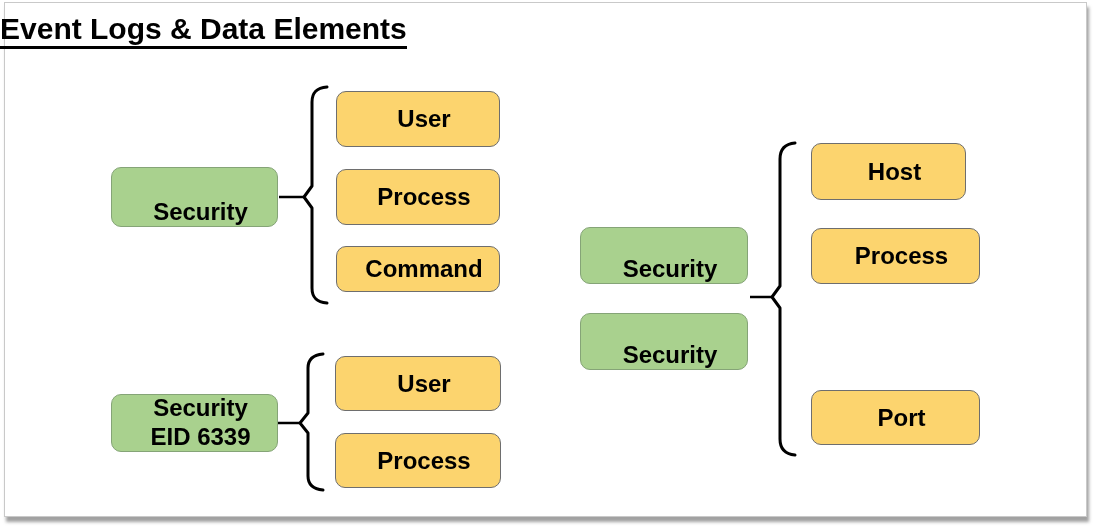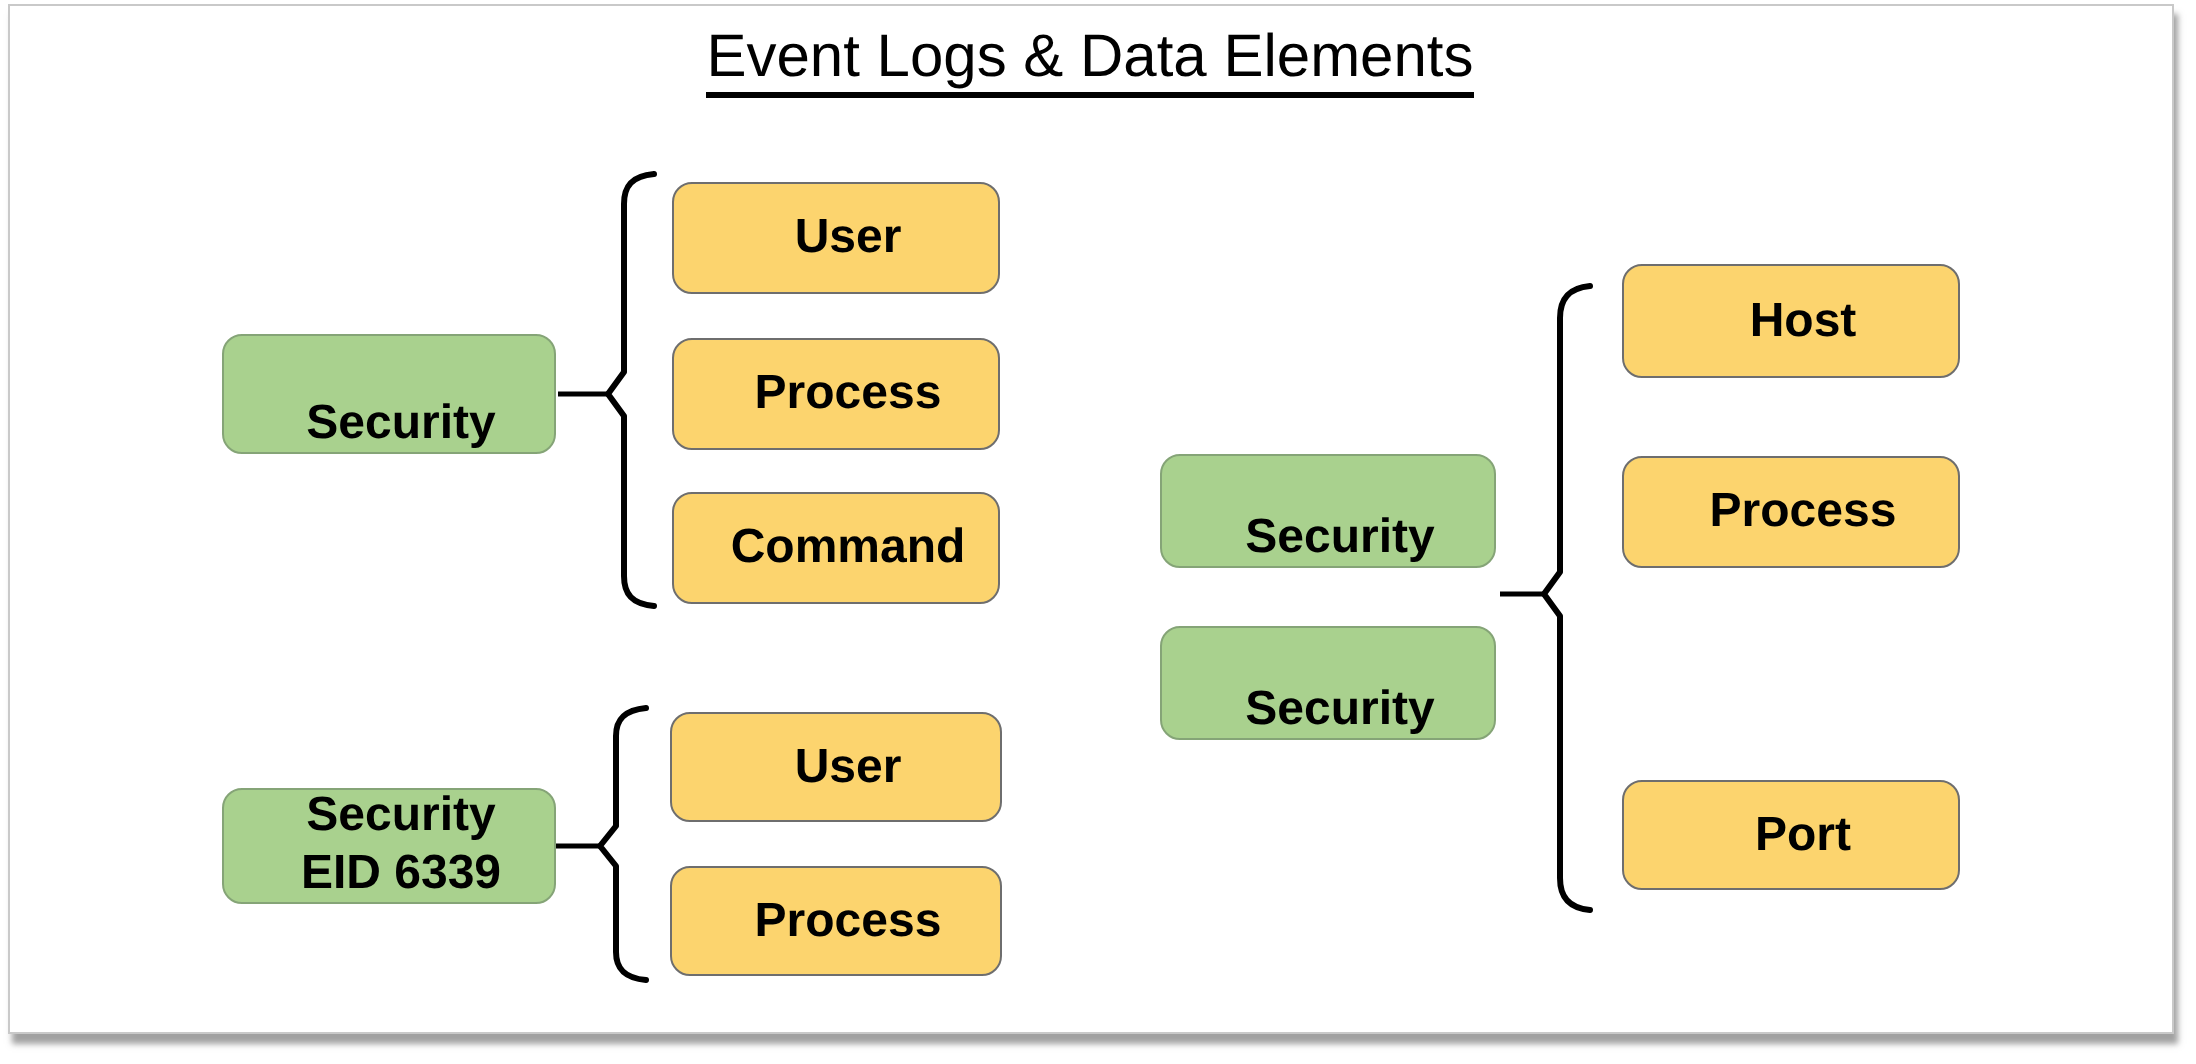--- a/index.html
+++ b/index.html
@@ -6,22 +6,22 @@
   .stage {
     position:relative; width:1098px; height:532px; background:#ffffff;
     font-family:"Liberation Sans", sans-serif; overflow:hidden;
   }
   .card {
     position:absolute; left:4px; top:2px; width:1081px; height:513px;
     background:#ffffff; border:1px solid #c9c9c9;
     box-shadow:2px 5px 3px rgba(110,110,110,0.65);
   }
   .title {
-    position:absolute; left:0; top:12px; width:1090px; text-align:center;
-    font-size:30px; font-weight:normal; color:#000;
+    position:absolute; left:0; top:12px; width:1090px; text-align:left;
+    font-size:30px; font-weight:bold; color:#000;
   }
   .title span { border-bottom:3px solid #000; padding-bottom:1px; }
   .node {
     position:absolute; display:flex; flex-direction:column; align-items:center;
     justify-content:center; font-weight:bold; color:#000; text-align:center;
     box-sizing:border-box;
     padding-left:12px;
   }
   .green {
     background:var(--event-log-fill,#A9D18E);
@@ -56,21 +56,21 @@
   <svg class="brace" style="left:278px;top:84px" width="52" height="222" viewBox="0 0 52 222">
     <path class="conn" d="M 1 113 L 26 113"></path>
     <path class="br" d="M 49 3 C 38 4 34 9 34 18 L 34 102 L 26 113 L 34 124 L 34 204 C 34 213 38 218 49 219"></path>
   </svg>
   <div class="node orange" style="left:336px;top:91px;width:164px;height:56px">
     <span>User</span>
   </div>
   <div class="node orange" style="left:336px;top:169px;width:164px;height:56px">
     <span>Process</span>
   </div>
-  <div class="node orange" style="left:336px;top:246px;width:164px;height:56px">
+  <div class="node orange" style="left:336px;top:246px;width:164px;height:46px">
     <span>Command</span>
   </div>
 
   <div class="node green" style="left:111px;top:394px;width:167px;height:58px">
     <span>Security</span>
     <span>EID 6339</span>
   </div>
   <svg class="brace" style="left:276px;top:351px" width="52" height="142" viewBox="0 0 52 142">
     <path class="conn" d="M 2 72 L 24 72"></path>
     <path class="br" d="M 47 3 C 36 4 32 9 32 17 L 32 62 L 24 72 L 32 82 L 32 125 C 32 133 36 138 47 139"></path>
@@ -85,21 +85,21 @@
   <div class="node green" style="left:580px;top:227px;width:168px;height:57px">
     <span>Security</span>
   </div>
   <div class="node green" style="left:580px;top:313px;width:168px;height:57px">
     <span>Security</span>
   </div>
   <svg class="brace" style="left:748px;top:140px" width="52" height="318" viewBox="0 0 52 318">
     <path class="conn" d="M 2 157 L 24 157"></path>
     <path class="br" d="M 47 3 C 36 4 32 10 32 19 L 32 146 L 24 157 L 32 168 L 32 299 C 32 308 36 314 47 315"></path>
   </svg>
-  <div class="node orange" style="left:811px;top:132px;width:169px;height:57px">
+  <div class="node orange" style="left:811px;top:143px;width:155px;height:57px">
     <span>Host</span>
   </div>
   <div class="node orange" style="left:811px;top:228px;width:169px;height:56px">
     <span>Process</span>
   </div>
   <div class="node orange" style="left:811px;top:390px;width:169px;height:55px">
     <span>Port</span>
   </div>
 </div>
 

